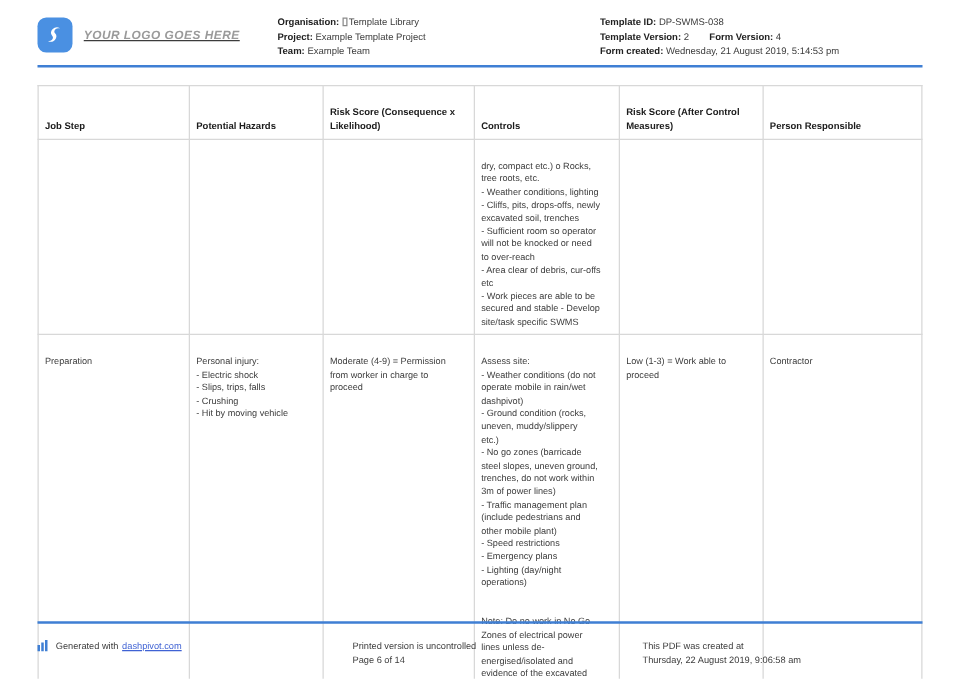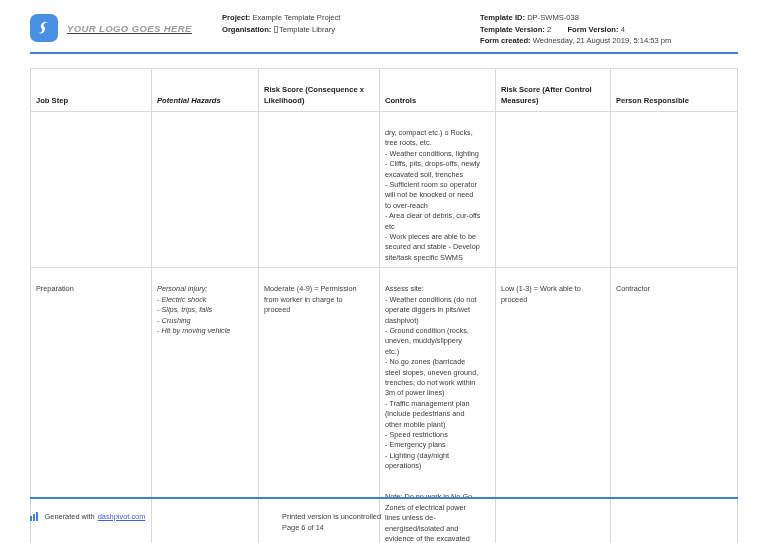--- a/index.html
+++ b/index.html
@@ -103,21 +103,21 @@
   table.swms th {
     font-weight: bold;
     font-size: 7.6px;
     line-height: 10.5px;
     color: #1c1c1c;
     height: 40px;
     vertical-align: bottom;
     padding-bottom: 5px;
   }
   .c1 { width: 120px; }
-  .c2 { width: 106px; font-style: italic; }
+  .c2 { width: 106px; }
   .c3 { width: 120px; }
   .c4 { width: 115px; }
   .c5 { width: 114px; }
   .c6 { width: 126px; }
 
   .cell-lines {
     line-height: 10.4px;
   }
   .cell-lines div { white-space: normal; }
   .spacer-line { height: 10.4px; }
@@ -181,26 +181,30 @@
       <div class="logo-mark">
         <svg width="18" height="18" viewBox="0 0 18 18" aria-hidden="true">
           <path d="M12.6 3.4c-1.6-1.1-4.0-0.7-5.6 1.0 -1.5 1.6 -1.6 3.7 -0.4 4.9 1.2 1.2 0.9 2.6 -0.2 3.6 -1.0 1.0 -2.6 1.1 -3.5 0.4 1.6 1.6 4.3 1.4 6.0 -0.4 1.6 -1.7 1.6 -3.9 0.3 -5.1 -1.2 -1.1 -0.8 -2.5 0.2 -3.4 1.0 -0.9 2.4 -1.1 3.2 -0.6z" fill="#ffffff"></path>
         </svg>
       </div>
       <div class="logo-text">YOUR LOGO GOES HERE</div>
     </div>
 
     <div class="meta-col left">
       <div class="meta-line">
+        <b>Organisation:</b>
+        <span class="tofu"></span><span>Template Library</span>
+      </div>
+      <div class="meta-line">
         <b>Project:</b>
         <span>Example Template Project</span>
       </div>
       <div class="meta-line">
-        <b>Organisation:</b>
-        <span class="tofu"></span><span>Template Library</span>
+        <b>Team:</b>
+        <span>Example Team</span>
       </div>
     </div>
 
     <div class="meta-col right">
       <div class="meta-line">
         <b>Template ID:</b>
         <span>DP-SWMS-038</span>
       </div>
       <div class="meta-line">
         <b>Template Version:</b>
@@ -274,21 +278,21 @@
             <div class="cell-lines">
                 <div>Moderate (4-9) = Permission</div>
                 <div>from worker in charge to</div>
                 <div>proceed</div>
               </div>
           </td>
           <td class="c4">
             <div class="cell-lines">
                 <div>Assess site:</div>
                 <div>- Weather conditions (do not</div>
-                <div>operate diggers in pits/wet</div>
+                <div>operate mobile in rain/wet</div>
                 <div>dashpivot)</div>
                 <div>- Ground condition (rocks,</div>
                 <div>uneven, muddy/slippery</div>
                 <div>etc.)</div>
                 <div>- No go zones (barricade</div>
                 <div>steel slopes, uneven ground,</div>
                 <div>trenches, do not work within</div>
                 <div>3m of power lines)</div>
                 <div>- Traffic management plan</div>
                 <div>(include pedestrians and</div>
@@ -331,15 +335,19 @@
           <i></i>
         </span>
       <span>Generated with</span>
       <span style="width:3px;display:inline-block;"></span>
       <a href="#" class="dp-link">dashpivot.com</a>
     </div>
     <div class="foot-col b">
       <div>Printed version is uncontrolled</div>
       <div>Page 6 of 14</div>
     </div>
+    <div class="foot-col c">
+      <div>This PDF was created at</div>
+      <div>Thursday, 22 August 2019, 9:06:58 am</div>
+    </div>
   </div>
 
 </div>
 
 </body></html>

